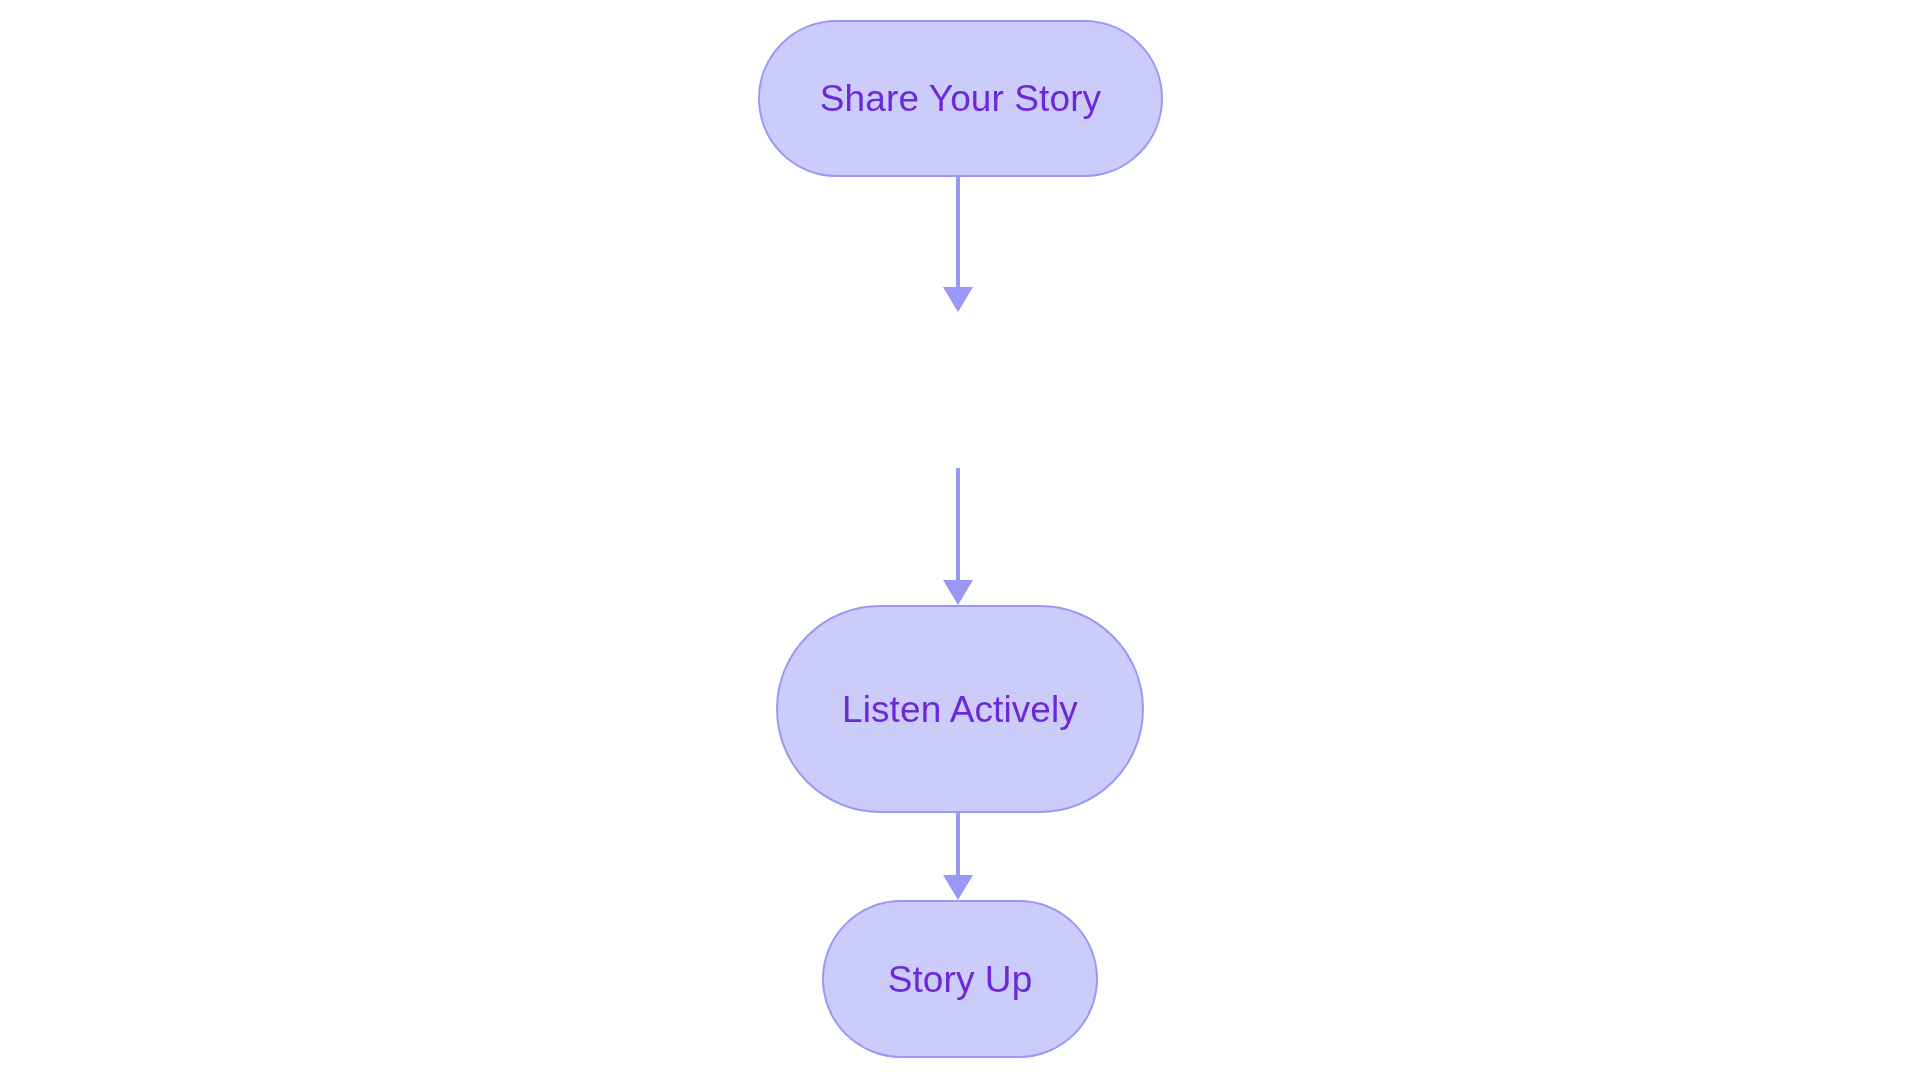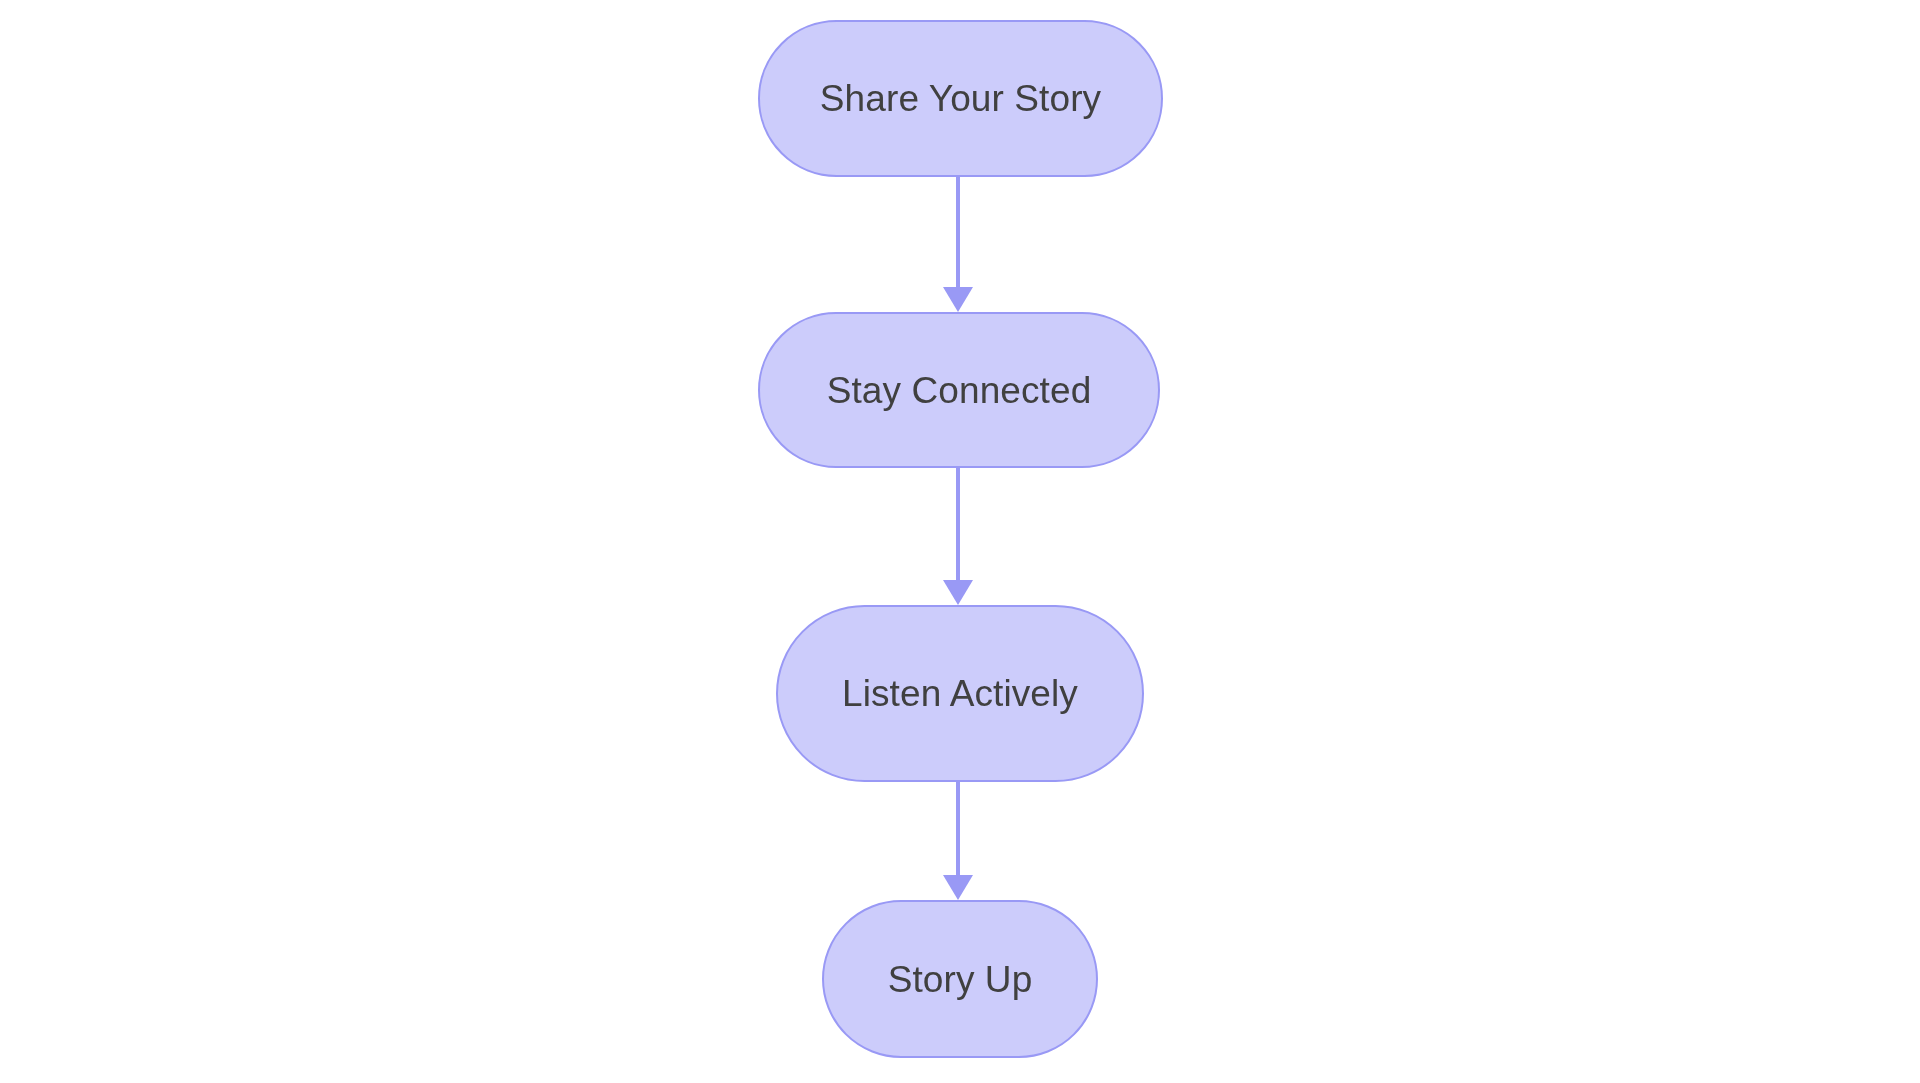--- a/index.html
+++ b/index.html
@@ -32,31 +32,31 @@
     border: 2.4px solid #9999f5;
     border-radius: 999px;
     z-index: 2;
   }
 
   .flow-node .node-label {
     font-family: "Liberation Sans", sans-serif;
     font-size: 37px;
     font-weight: 400;
     line-height: 1;
-    color: #404040;
+    color: #6d28d9;
     letter-spacing: 0.1px;
     white-space: nowrap;
     user-select: none;
     text-align: center;
   }
 
   
   #node-0 { left: 758px; top: 20px;  width: 405px; height: 157px; }
   #node-1 { left: 758px; top: 312px; width: 402px; height: 156px; }
-  #node-2 { left: 776px; top: 605px; width: 368px; height: 177px; }
+  #node-2 { left: 776px; top: 605px; width: 368px; height: 208px; }
   #node-3 { left: 822px; top: 900px; width: 276px; height: 158px; }
 
   
   .flow-edge {
     position: absolute;
     z-index: 1;
     pointer-events: none;
   }
   .flow-edge .edge-line {
     position: absolute;
@@ -92,23 +92,20 @@
 
   <div class="flow-node" id="node-0">
     <span class="node-label">Share Your Story</span>
   </div>
 
   <div class="flow-edge" id="edge-0">
     <div class="edge-line"></div>
     <div class="edge-arrowhead"></div>
   </div>
 
-  <div class="flow-node" id="node-1">
-    <span class="node-label">Stay Connected</span>
-  </div>
 
   <div class="flow-edge" id="edge-1">
     <div class="edge-line"></div>
     <div class="edge-arrowhead"></div>
   </div>
 
   <div class="flow-node" id="node-2">
     <span class="node-label">Listen Actively</span>
   </div>
 

